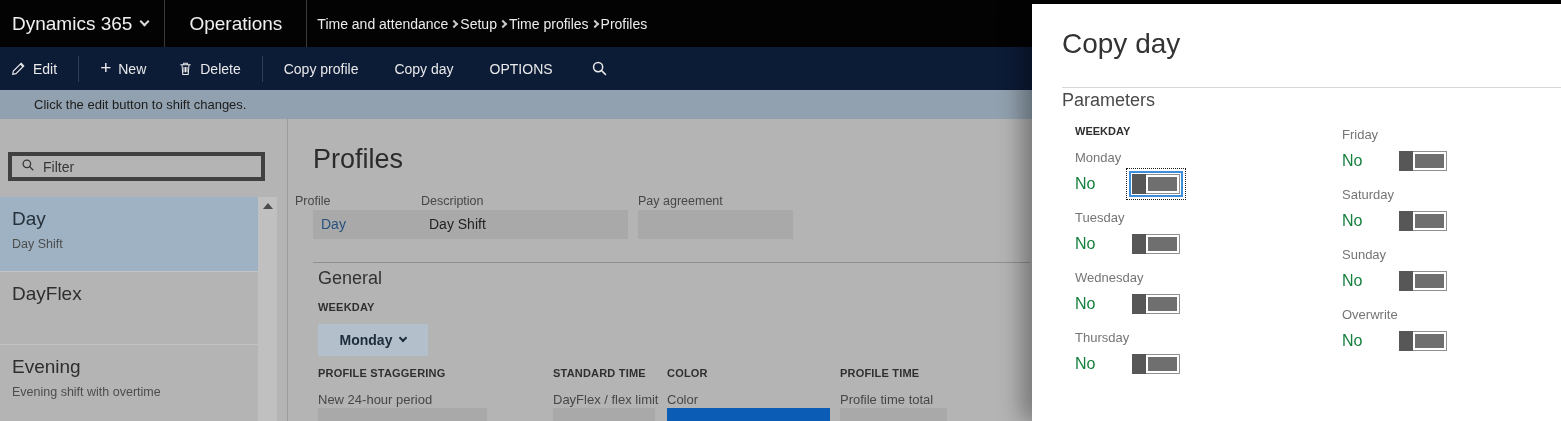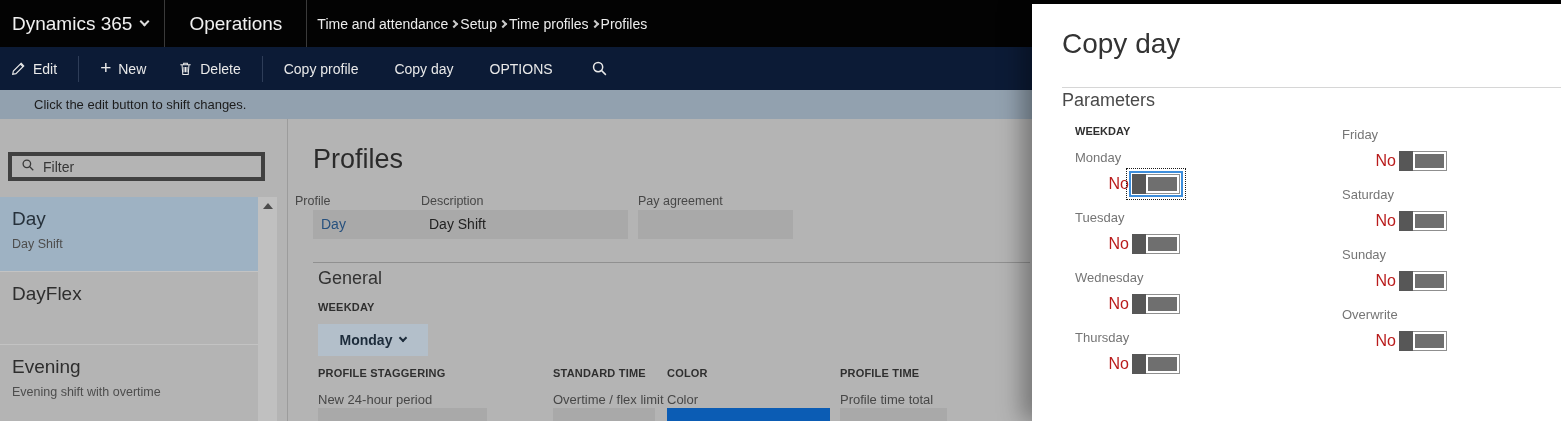--- a/index.html
+++ b/index.html
@@ -64,21 +64,21 @@
   
   .dialog { position:absolute; left:1032px; top:4px; width:529px; height:417px; background:#ffffff;
             box-shadow:-10px 0 22px rgba(0,0,0,.35); z-index:10; }
   .dlg-title { position:absolute; left:30px; top:24px; font-size:28px; font-weight:300; color:#333; }
   .dlg-divider { position:absolute; left:30px; right:0; top:83px; height:1px; background:#d6d6d6; }
   .dlg-section { position:absolute; left:30px; top:86px; font-size:18px; font-weight:300; color:#4a4a4a; cursor:pointer; }
   .dlg-group { position:absolute; font-size:11px; font-weight:bold; color:#2f2f2f; }
   .trow { position:absolute; width:240px; }
   .tlabel { font-size:13px; color:#757575; }
   .tline { display:flex; align-items:center; margin-top:6px; }
-  .tval { font-size:16px; color:#b91c1c; width:54px;text-align:right; }
+  .tval { font-size:16px; color:#15803d; width:54px; }
   .twrap { border:2px solid transparent; padding:1px; }
   .twrap.focused { border-color:#3d8edc; outline:1px dotted #1a1a1a; outline-offset:2px; }
   .toggle { position:relative; width:48px; height:20px; background:#fff; border:1px solid #8f8f8f; cursor:pointer; }
   .toggle .fill { position:absolute; top:2px; bottom:2px; left:15px; right:2px; background:#6f6f6f; }
   .toggle .knob { position:absolute; top:-1px; left:-1px; bottom:-1px; width:14px; background:#575757; }
 </style>
 </head>
 <body>
 
 <div class="topbar">
@@ -191,21 +191,21 @@
   <span class="dv">Monday</span>
   <span class="chev-d"></span>
 </div>
 
 <div class="group-hdr" style="left:318px; top:367px;">PROFILE STAGGERING</div>
 <div class="group-hdr" style="left:553px; top:367px;">STANDARD TIME</div>
 <div class="group-hdr" style="left:667px; top:367px;">COLOR</div>
 <div class="group-hdr" style="left:840px; top:367px;">PROFILE TIME</div>
 
 <div class="fld-label" style="left:318px; top:392px; font-size:13px;">New 24-hour period</div>
-<div class="fld-label" style="left:553px; top:392px; font-size:13px;">Overtime / flex limit</div>
+<div class="fld-label" style="left:553px; top:392px; font-size:13px;">DayFlex / flex limit</div>
 <div class="fld-label" style="left:667px; top:392px; font-size:13px;">Color</div>
 <div class="fld-label" style="left:840px; top:392px; font-size:13px;">Profile time total</div>
 
 <div class="fld-box" style="left:318px; top:408px; width:169px;"></div>
 <div class="fld-box" style="left:553px; top:408px; width:102px;"></div>
 <div class="fld-box" style="left: 667px; top: 408px; width: 163px; background: rgb(11, 92, 180);"></div>
 <div class="fld-box" style="left:840px; top:408px; width:107px;"></div>
 
 <div class="dialog">
   <div class="dlg-title">Copy day</div>

